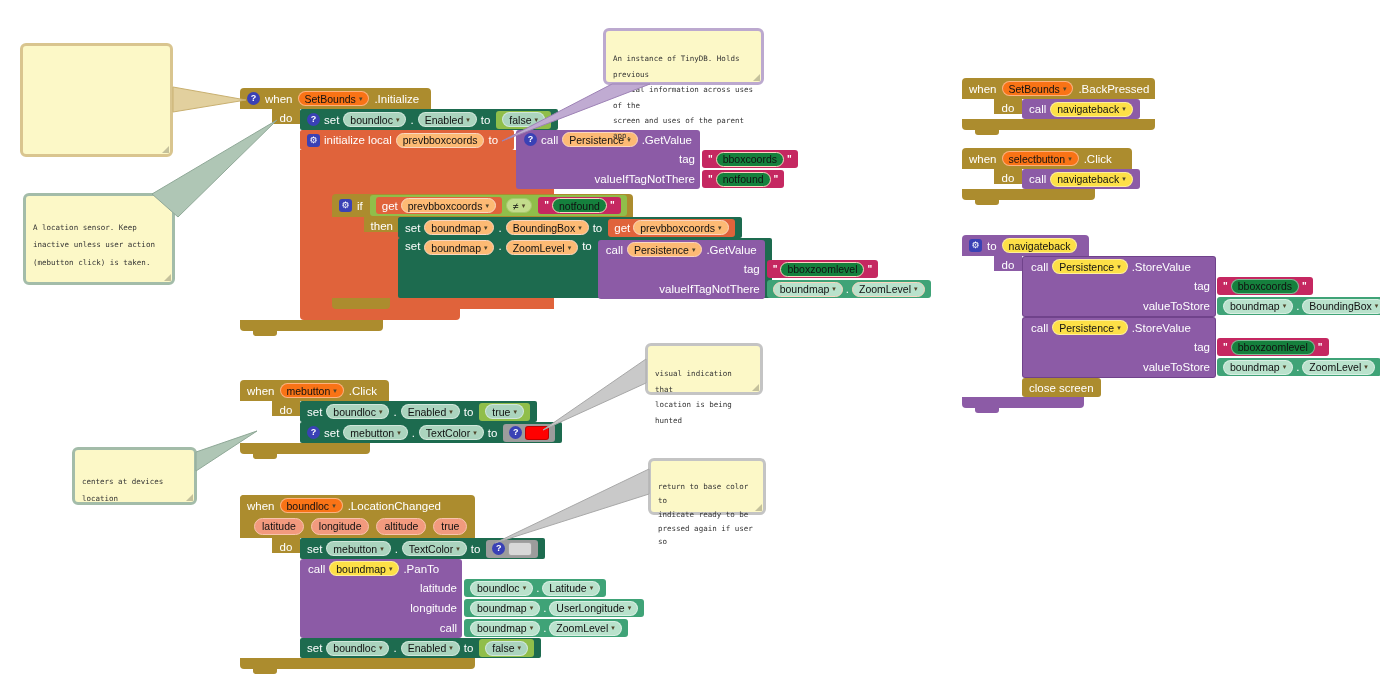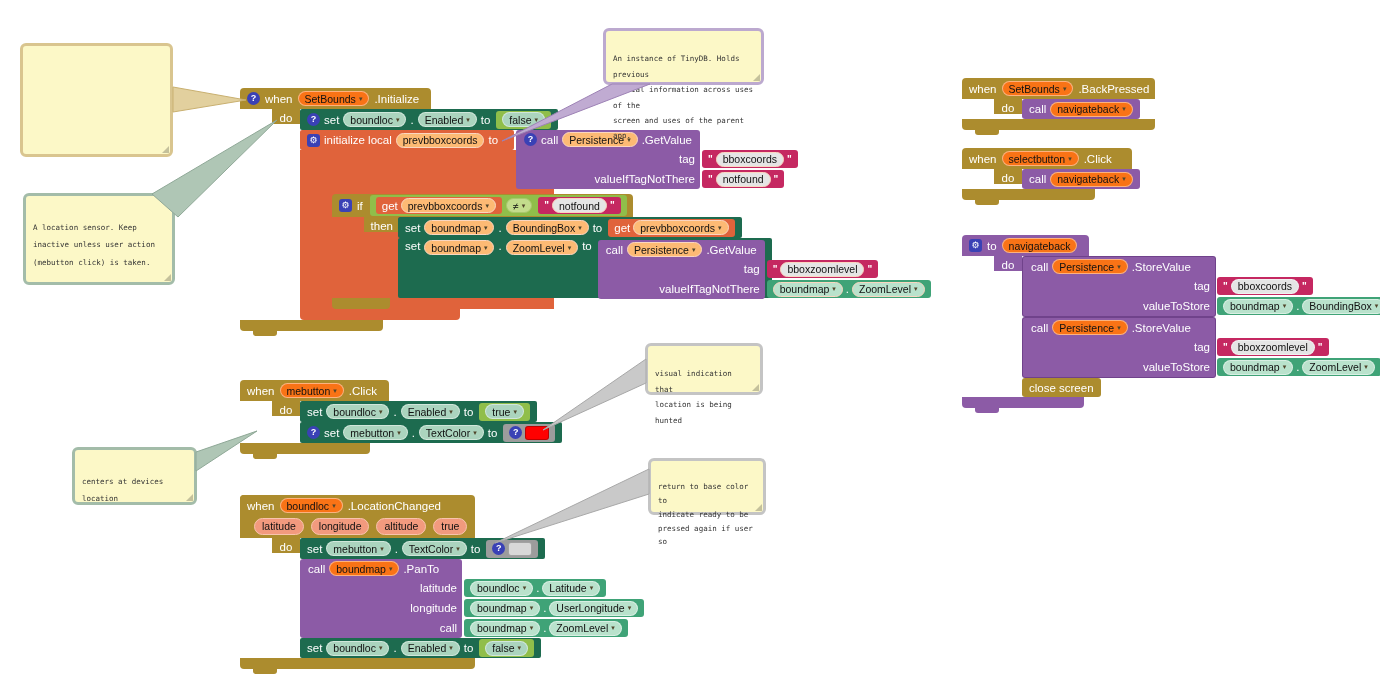--- a/index.html
+++ b/index.html
@@ -22,25 +22,25 @@
   
   .row{display:flex;align-items:center;gap:4px;padding:0 7px;height:20px;color:#fff;
        font-size:11.5px;border-radius:2px;width:max-content;position:relative;box-sizing:border-box;}
   .rowtall{height:60px;align-items:flex-start;padding-top:2px;}
   .pill{display:inline-flex;align-items:center;background:#ddd;color:#111;border-radius:9px;
         padding:0 6px;height:15px;font-size:10.5px;border:1px solid rgba(255,255,255,.45);
         box-sizing:border-box;white-space:nowrap;}
   .dd::after{content:"▾";font-size:7px;color:#50452a;margin-left:3px;}
   .gold .pill,.goldpill{background:#f97316;}
   .dgreen .pill{background:#ABD4BE;}
-  .purple .pill,.pv .pill{background:#f97316;}
+  .purple .pill,.pv .pill{background:#fde047;}
   .orange .pill,.ogetter .pill{background:#fdba74;border-color:#fbd6c0;}
   .lgreen .pill,.cond > .pill{background:#C3DC8C;border-color:#a8c86c;}
   .ggetter .pill{background:#B9E2CC;}
-  .ptext .pill{background:#e5e5e5;}
+  .ptext .pill{background:#15803d;}
   
   .val{display:inline-flex;align-items:center;gap:3px;height:18px;padding:0 6px;border-radius:3px;
        margin-left:2px;color:#fff;font-size:11.5px;white-space:nowrap;box-sizing:border-box;}
   .lgval{background:#90BE4A;} .ogetter{background:#E0633B;} .ggetter{background:#3FA377;}
   .ptext{background:#C52861;} .grayval{background:#9C9C9C;}
   .q{color:#fff;font-size:10px;font-weight:bold;}
   .swatch{width:22px;height:12px;border-radius:3px;border:1px solid rgba(0,0,0,.25);}
   
   .qi{flex:0 0 13px;width:13px;height:13px;border-radius:50%;background:#3A41B5;color:#fff;
       font-weight:bold;font-size:9px;line-height:13px;text-align:center;}

